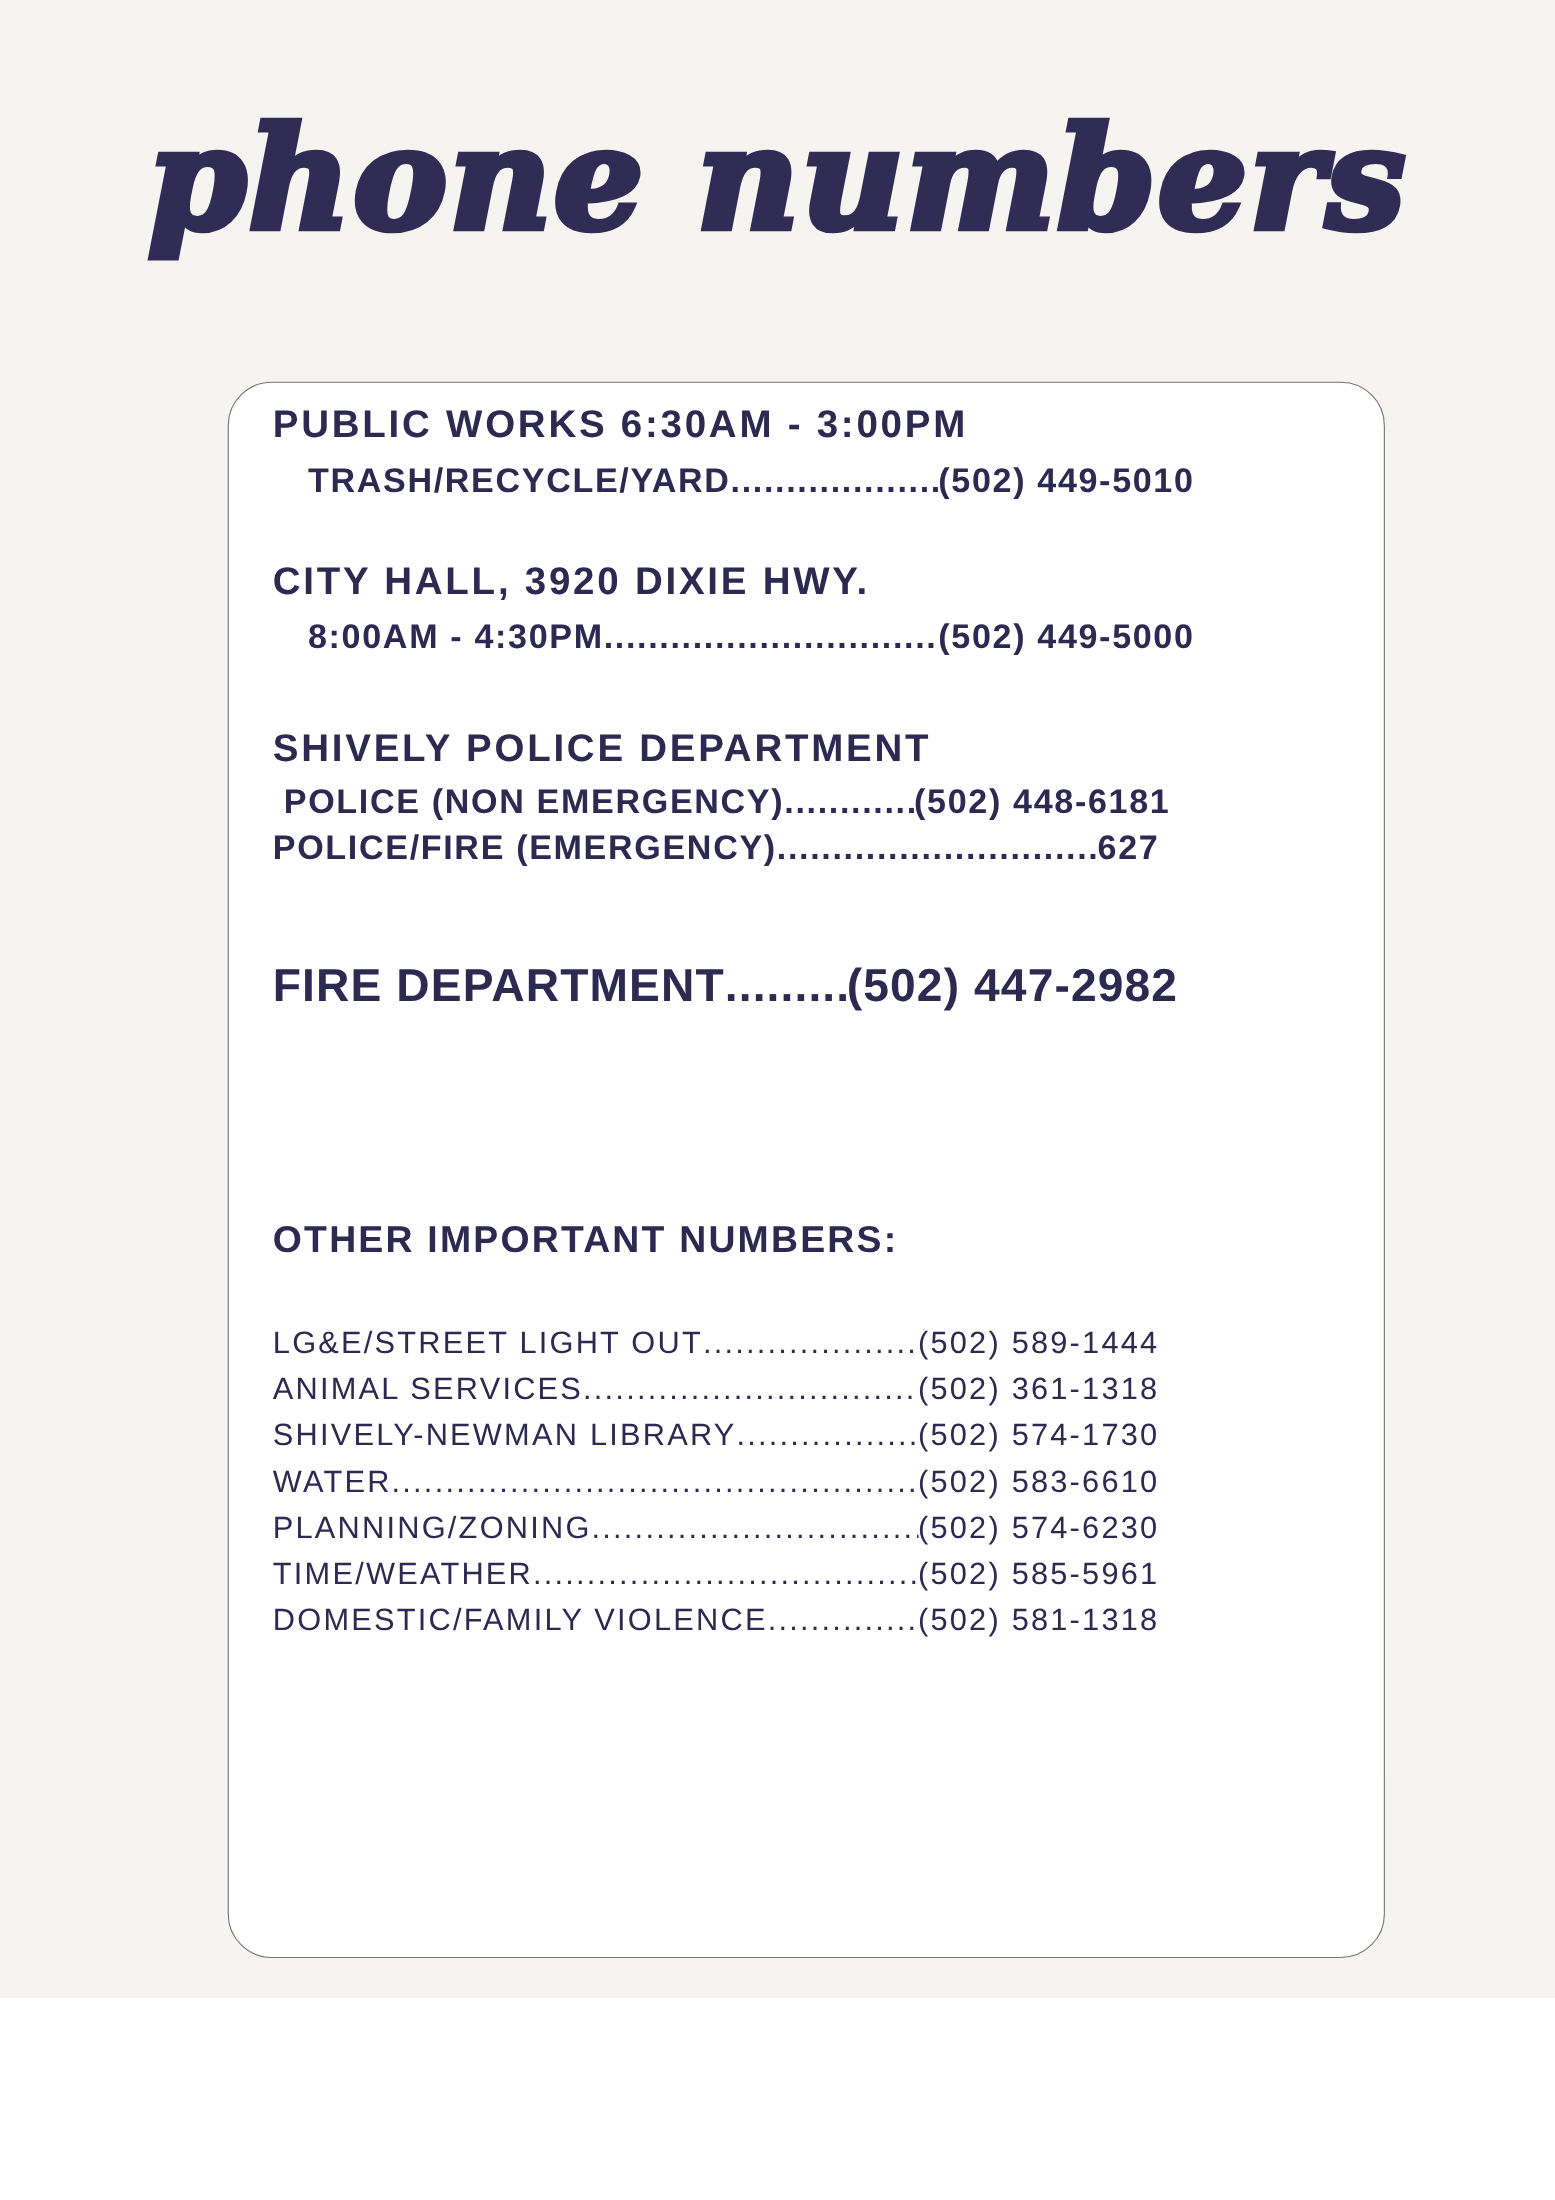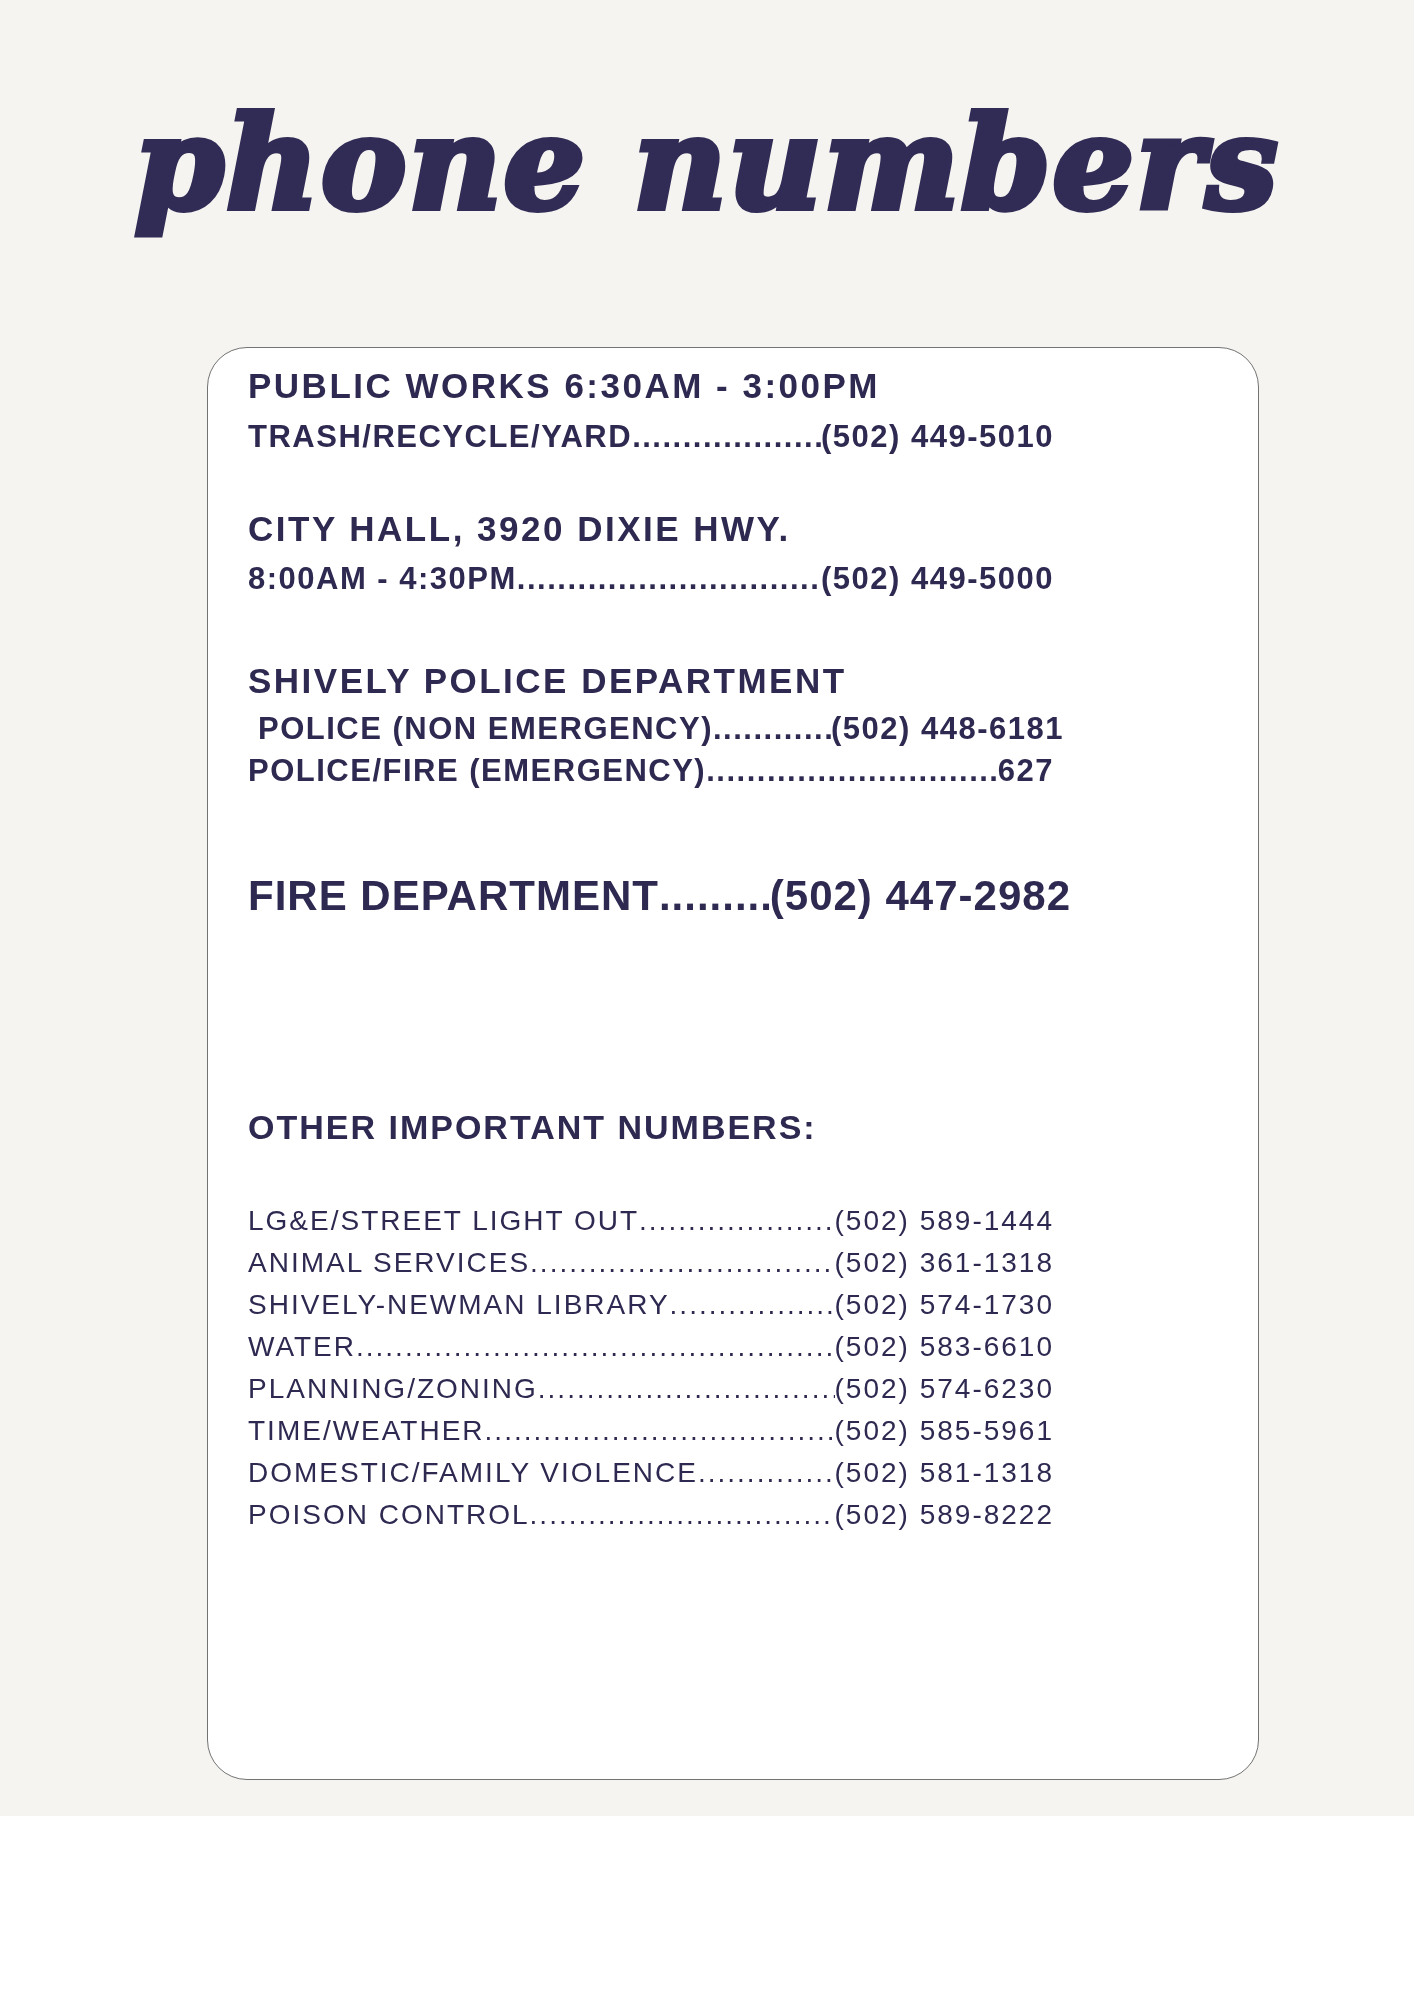--- a/index.html
+++ b/index.html
@@ -60,21 +60,21 @@
   .row .num { flex: 0 0 auto; }
   .dots {
     flex: 1 1 auto;
     min-width: 0;
     overflow: hidden;
     white-space: nowrap;
   }
   .dots::after {
     content: "........................................................................................................................";
   }
-  .m-sub   { margin-top: 10px; }
+  .m-sub   { margin-top: 10px; margin-left: 32px; }
   .m-sect  { margin-top: 50px; }
   .m-sect2 { margin-top: 60px; }
   .m-sub2  { margin-top: 7px; margin-left: 10px; }
   .m-sub3  { margin-top: 3px; text-align: center; }
   .row.fire {
     margin-top: 80px;
     width: 823px;
     font-size: 42px;
     letter-spacing: 1px;
   }
@@ -164,20 +164,15 @@
     <div class="row light">
       <span class="lbl">TIME/WEATHER</span>
       <span class="dots"></span>
       <span class="num">(502) 585-5961</span>
     </div>
     <div class="row light">
       <span class="lbl">DOMESTIC/FAMILY VIOLENCE</span>
       <span class="dots"></span>
       <span class="num">(502) 581-1318</span>
     </div>
-    <div class="row light">
-      <span class="lbl">POISON CONTROL</span>
-      <span class="dots"></span>
-      <span class="num">(502) 589-8222</span>
-    </div>
 
   </div>
 </div>
 
 </body></html>

